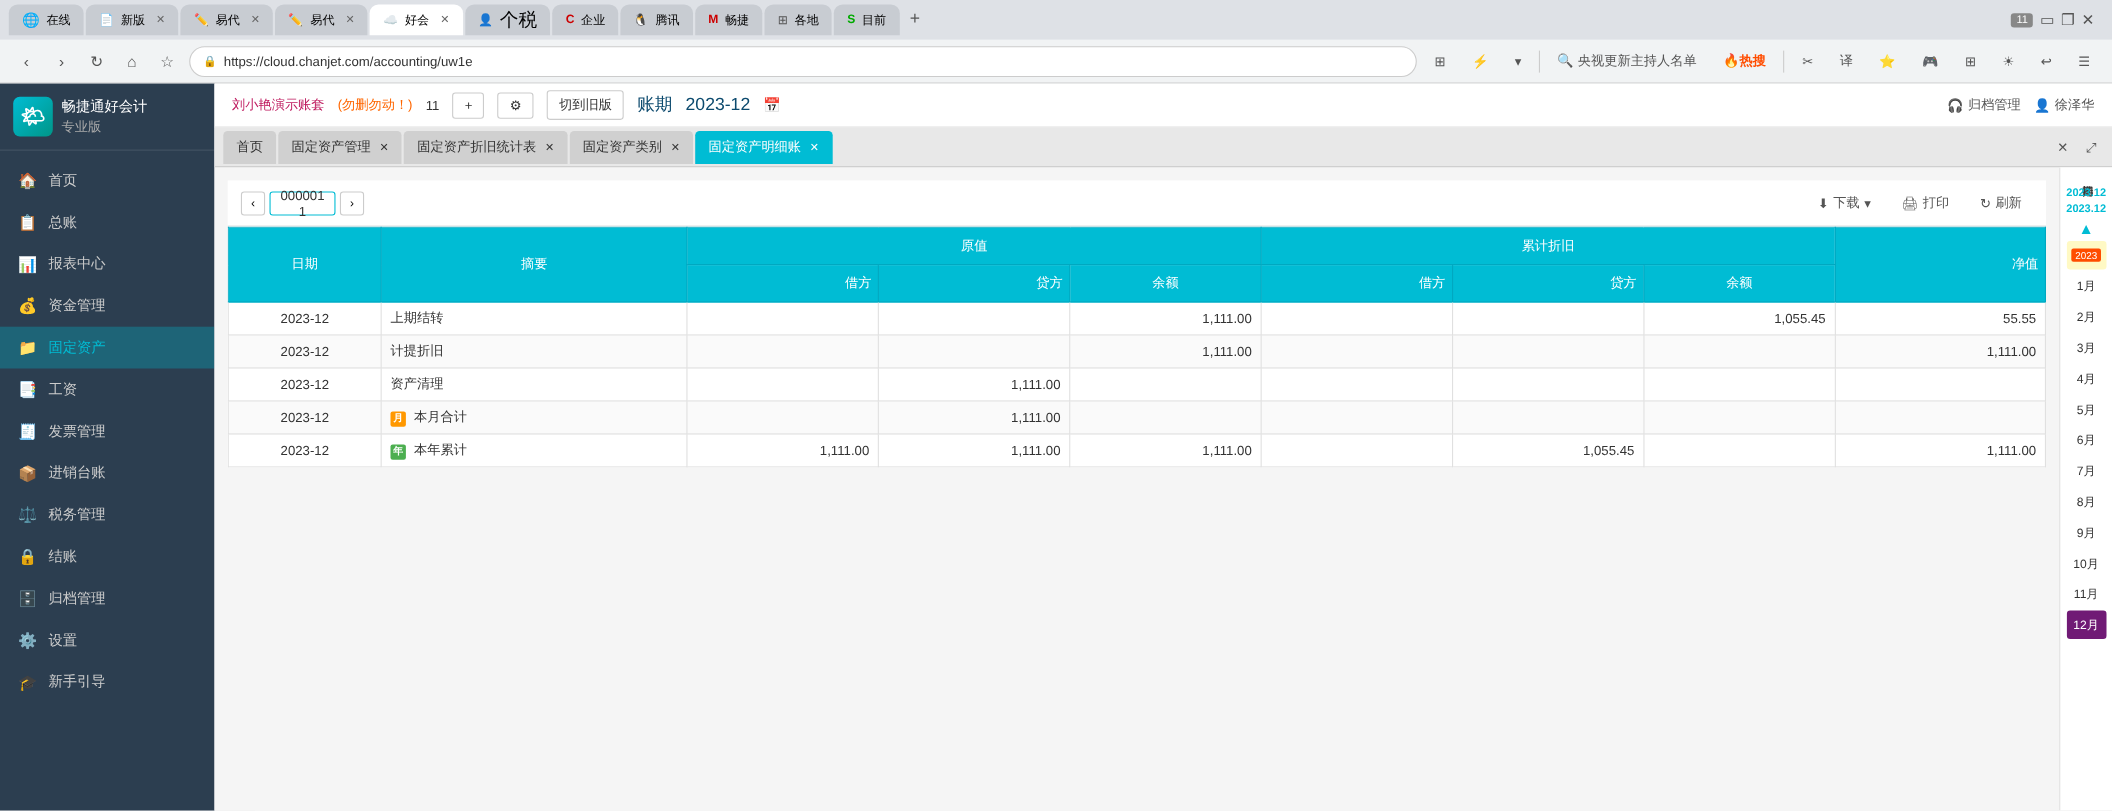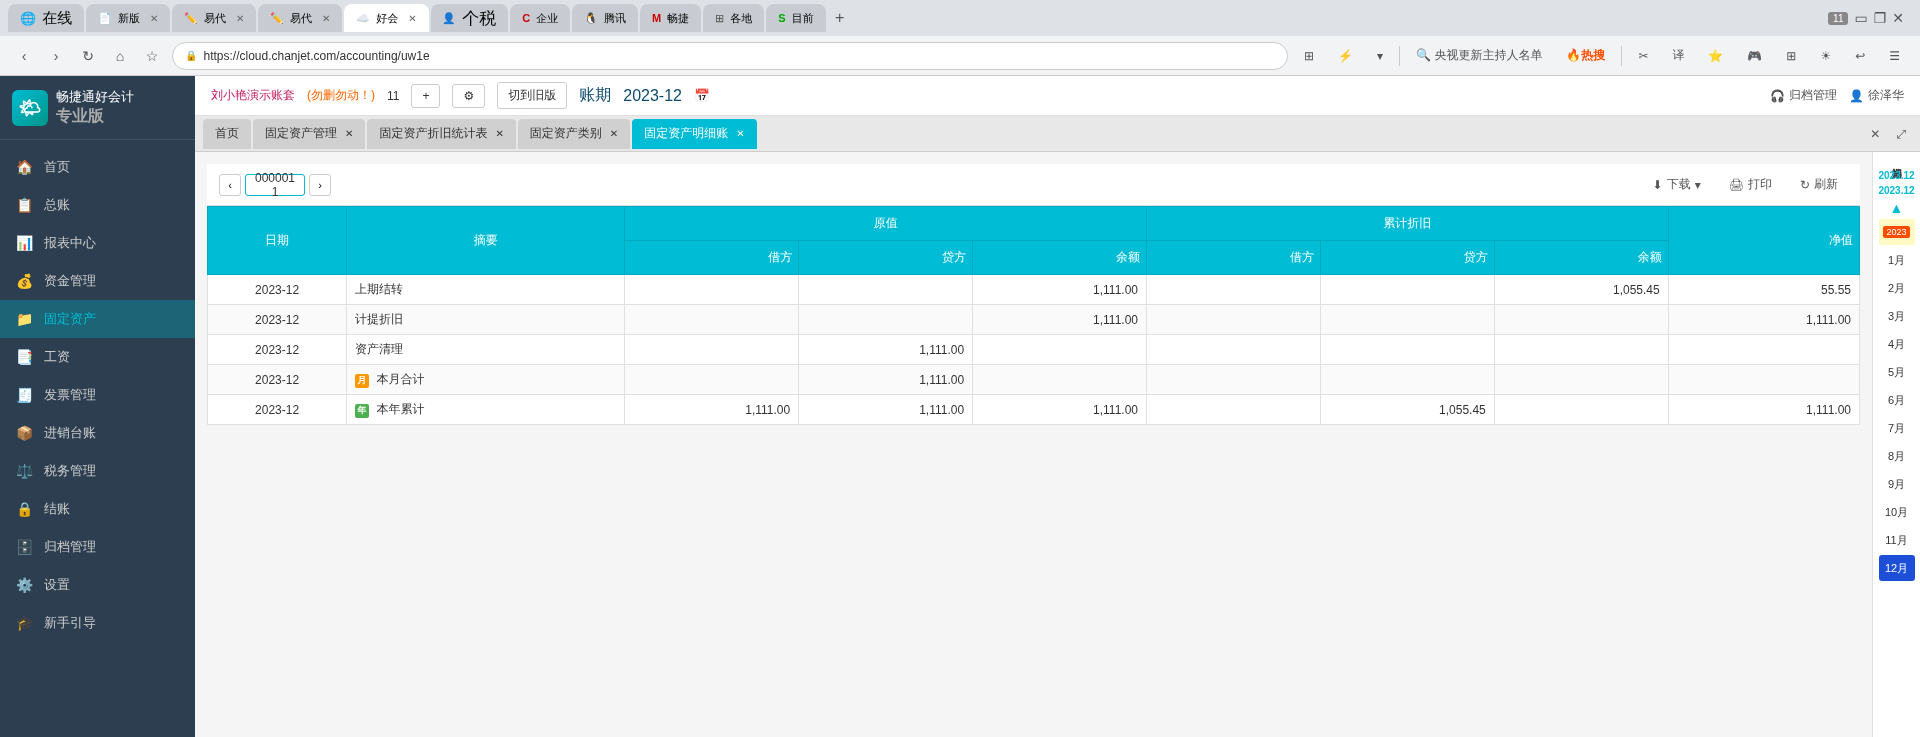--- a/index.html
+++ b/index.html
@@ -23,21 +23,21 @@
     .hot-search { color: #ff4d00; font-weight: bold; }
 
     
     .app-layout { display: flex; height: calc(737px - 76px); }
 
     
     .sidebar { width: 195px; background: #2c3e50; color: #fff; display: flex; flex-direction: column; flex-shrink: 0; }
     .sidebar-logo { display: flex; align-items: center; padding: 12px 12px; gap: 8px; border-bottom: 1px solid rgba(255,255,255,0.1); }
     .sidebar-logo-icon { width: 36px; height: 36px; background: linear-gradient(135deg, #00bcd4, #009688); border-radius: 6px; display: flex; align-items: center; justify-content: center; color: white; font-size: 14px; font-weight: bold; }
     .sidebar-logo-text { font-size: 13px; color: #fff; line-height: 1.4; }
-    .sidebar-logo-sub { font-size: 16px; color: #aaa; font-weight: bold; }
+    .sidebar-logo-sub { font-size: 12px; color: #aaa; }
     .sidebar-nav { flex: 1; overflow-y: auto; padding: 8px 0; }
     .sidebar-item { display: flex; align-items: center; padding: 10px 16px; gap: 10px; cursor: pointer; color: #ccc; font-size: 13px; }
     .sidebar-item.active { background: rgba(0,188,212,0.3); color: #00bcd4; }
     .sidebar-item-icon { width: 18px; height: 18px; display: flex; align-items: center; justify-content: center; font-size: 14px; flex-shrink: 0; }
 
     
     .app-header { background: #fff; border-bottom: 1px solid #e0e0e0; padding: 0 16px; display: flex; align-items: center; height: 40px; gap: 12px; }
     .header-user { font-size: 12px; color: #be185d; }
     .header-account { color: #ff6600; font-size: 12px; }
     .header-btn { padding: 4px 10px; border: 1px solid #ccc; border-radius: 3px; cursor: pointer; font-size: 12px; color: #333; background: #fff; }
@@ -72,46 +72,46 @@
 
     
     .table-container { background: #fff; overflow-x: auto; }
     table { width: 100%; border-collapse: collapse; font-size: 12px; }
     th { background: #00bcd4; color: #fff; padding: 8px 6px; text-align: center; border: 1px solid #00a8c0; white-space: nowrap; font-weight: normal; }
     td { padding: 6px 8px; border: 1px solid #e0e0e0; text-align: center; color: #333; white-space: nowrap; }
     tr:nth-child(even) td { background: #fafafa; }
     .col-date { width: 80px; }
     .col-summary { width: 160px; text-align: center; }
     .col-amount { width: 100px; text-align: right; }
-    .col-balance { width: 100px; text-align: right; }
+    .col-balance { width: 100px; text-align: center; }
     .col-netval { width: 110px; text-align: right; }
     td.text-right { text-align: right; }
     td.text-left { text-align: left; }
     .row-tag { display: inline-flex; align-items: center; justify-content: center; width: 14px; height: 14px; border-radius: 2px; font-size: 9px; color: #fff; background: #ff9800; margin-right: 4px; font-weight: bold; }
 
     
     .right-panel { width: 48px; background: #fff; border-left: 1px solid #e0e0e0; display: flex; flex-direction: column; align-items: center; padding: 4px 0; overflow-y: auto; }
     .period-label { font-size: 10px; color: #333; writing-mode: vertical-rl; text-orientation: mixed; padding: 4px 0; margin-bottom: 4px; white-space: nowrap; }
     .period-item { width: 36px; height: 26px; display: flex; align-items: center; justify-content: center; font-size: 11px; cursor: pointer; border-radius: 3px; color: #333; margin: 1px 0; }
-    .period-item.active { background: #1d4ed8; color: #fff; border-radius: 3px; }
+    .period-item.active { background: #701a75; color: #fff; border-radius: 3px; }
     .period-item.highlighted { background: #fff9c4; color: #f57f17; }
     .period-date { font-size: 10px; color: #333; text-align: left; padding: 2px 4px; }
     .period-date.active-date { color: #00bcd4; font-weight: bold; }
     .period-scroll-btn { width: 30px; height: 20px; display: flex; align-items: center; justify-content: center; cursor: pointer; color: #00bcd4; font-size: 14px; }
     .year-2023-tag { background: #ff4d00; color: #fff; font-size: 9px; padding: 1px 3px; border-radius: 2px; }
   </style>
 </head>
 <body>
 
 <div class="browser-chrome">
 
   <div class="tab-bar">
     <div class="browser-tab">
       <span style="color:#4CAF50;font-size:13px;">🌐</span>
-      <span style="font-size:15px;">在线</span>
+      <span style="font-size:11px;">在线</span>
     </div>
     <div class="browser-tab">
       <span style="font-size:11px;color:#1565C0;">📄</span>
       <span style="font-size:11px;">新版</span>
       <span class="tab-close">✕</span>
     </div>
     <div class="browser-tab">
       <span style="font-size:11px;color:#2196F3;">✏️</span>
       <span style="font-size:11px;">易代</span>
       <span class="tab-close">✕</span>

